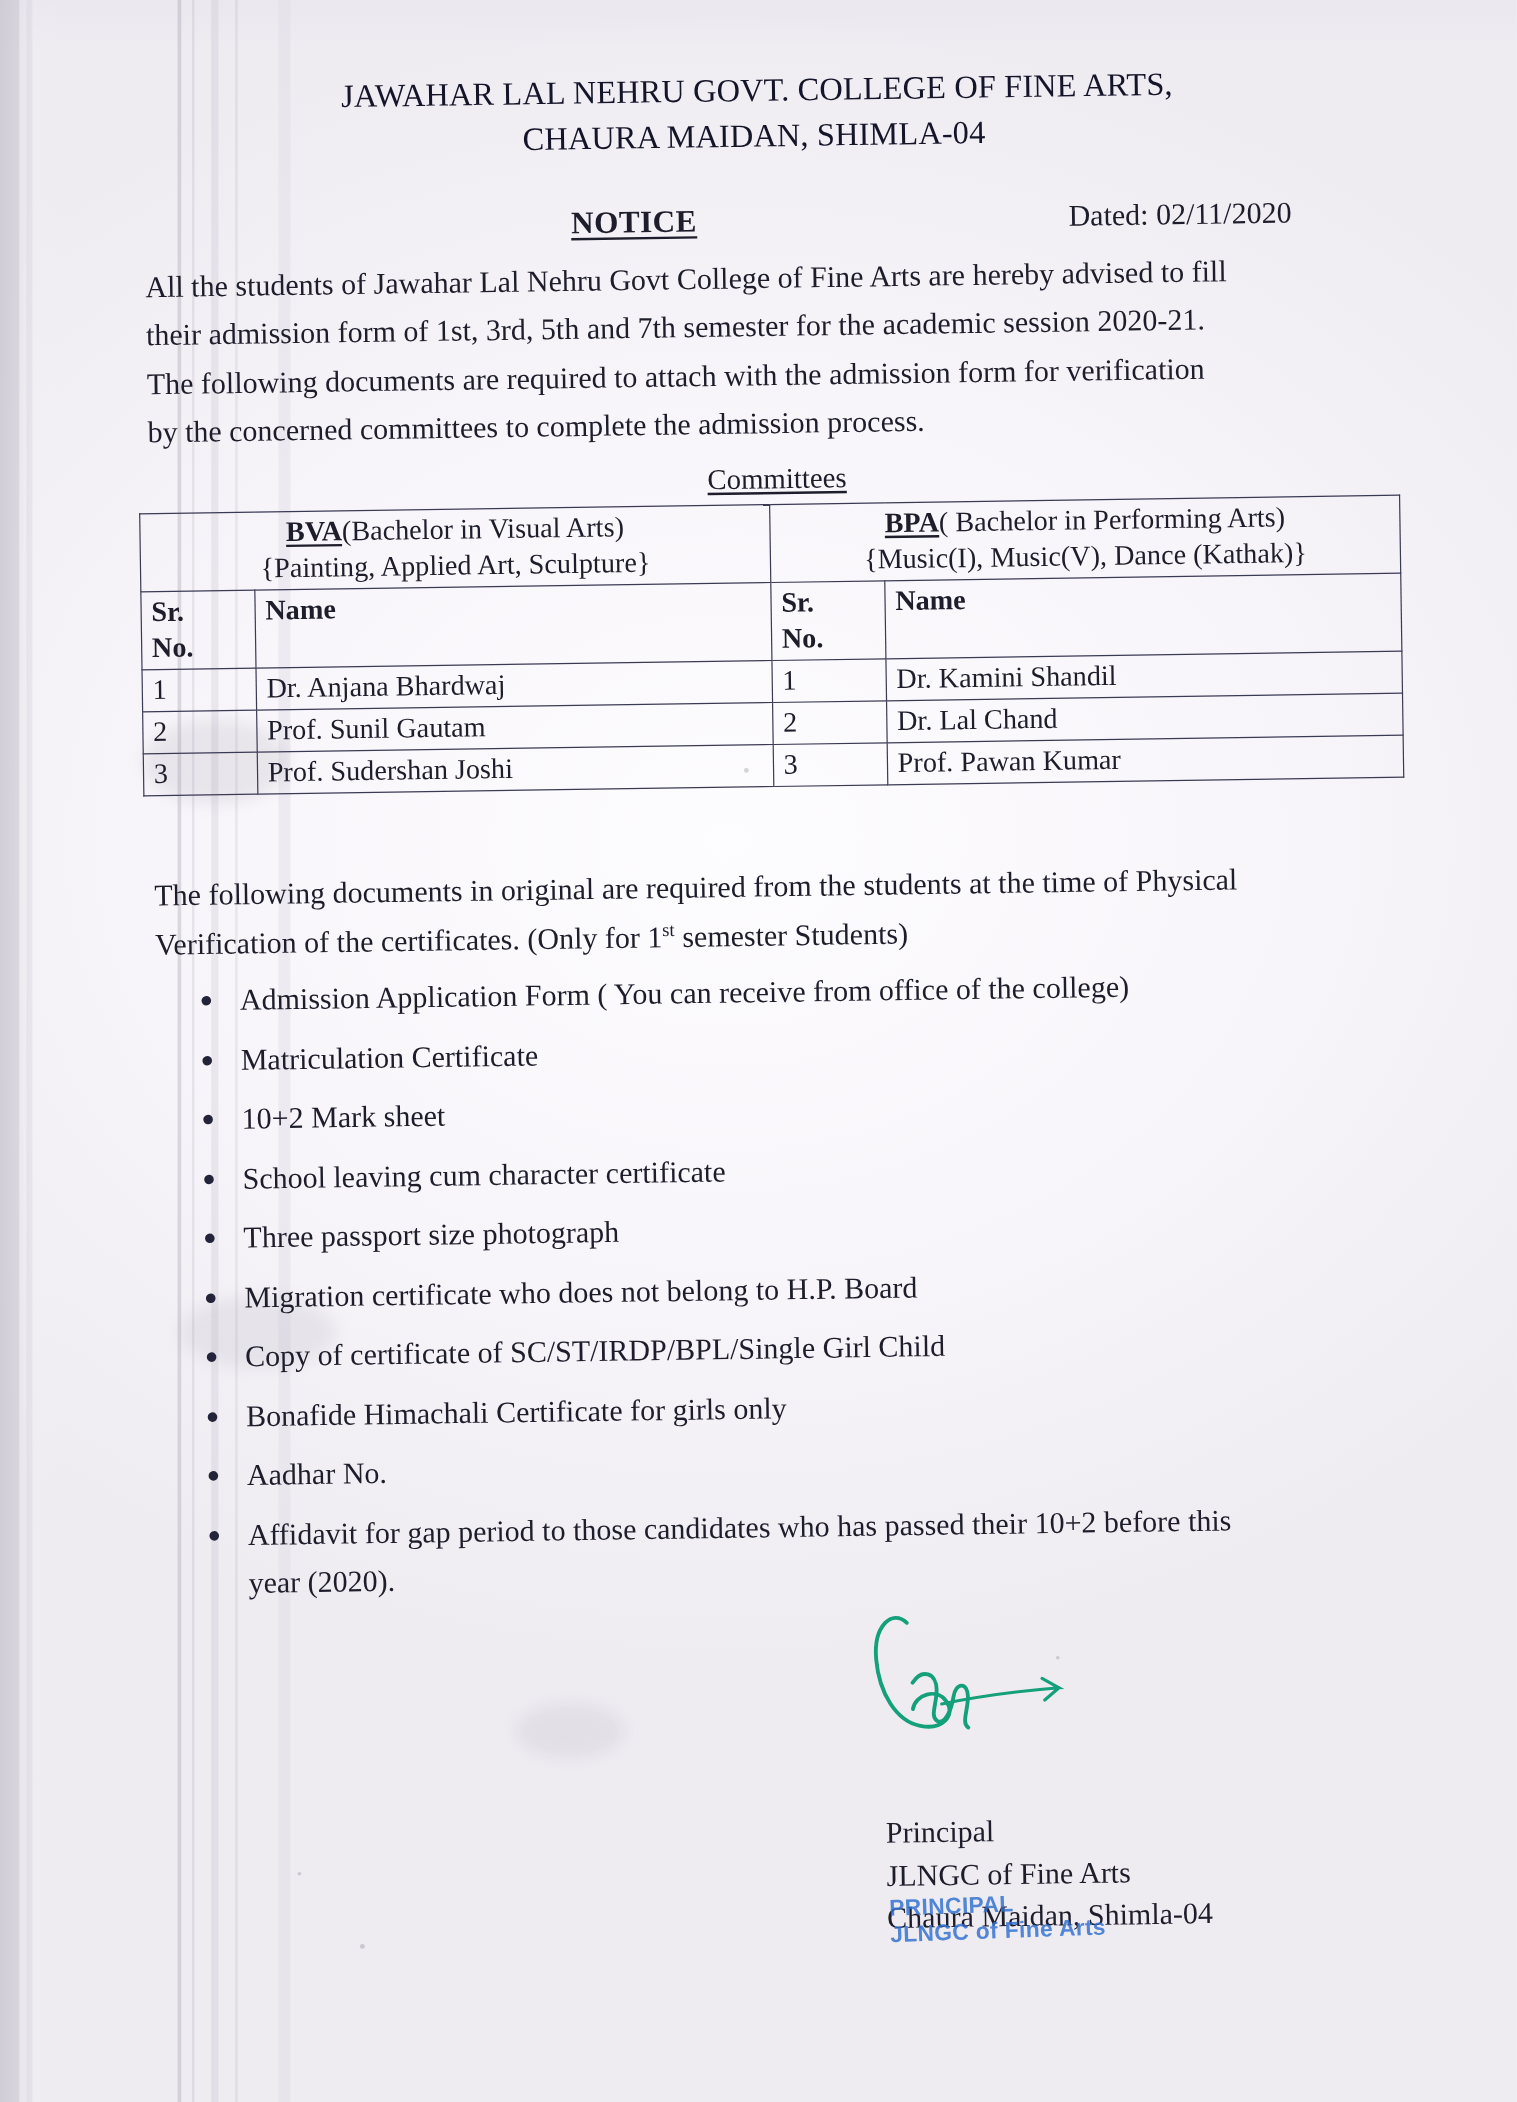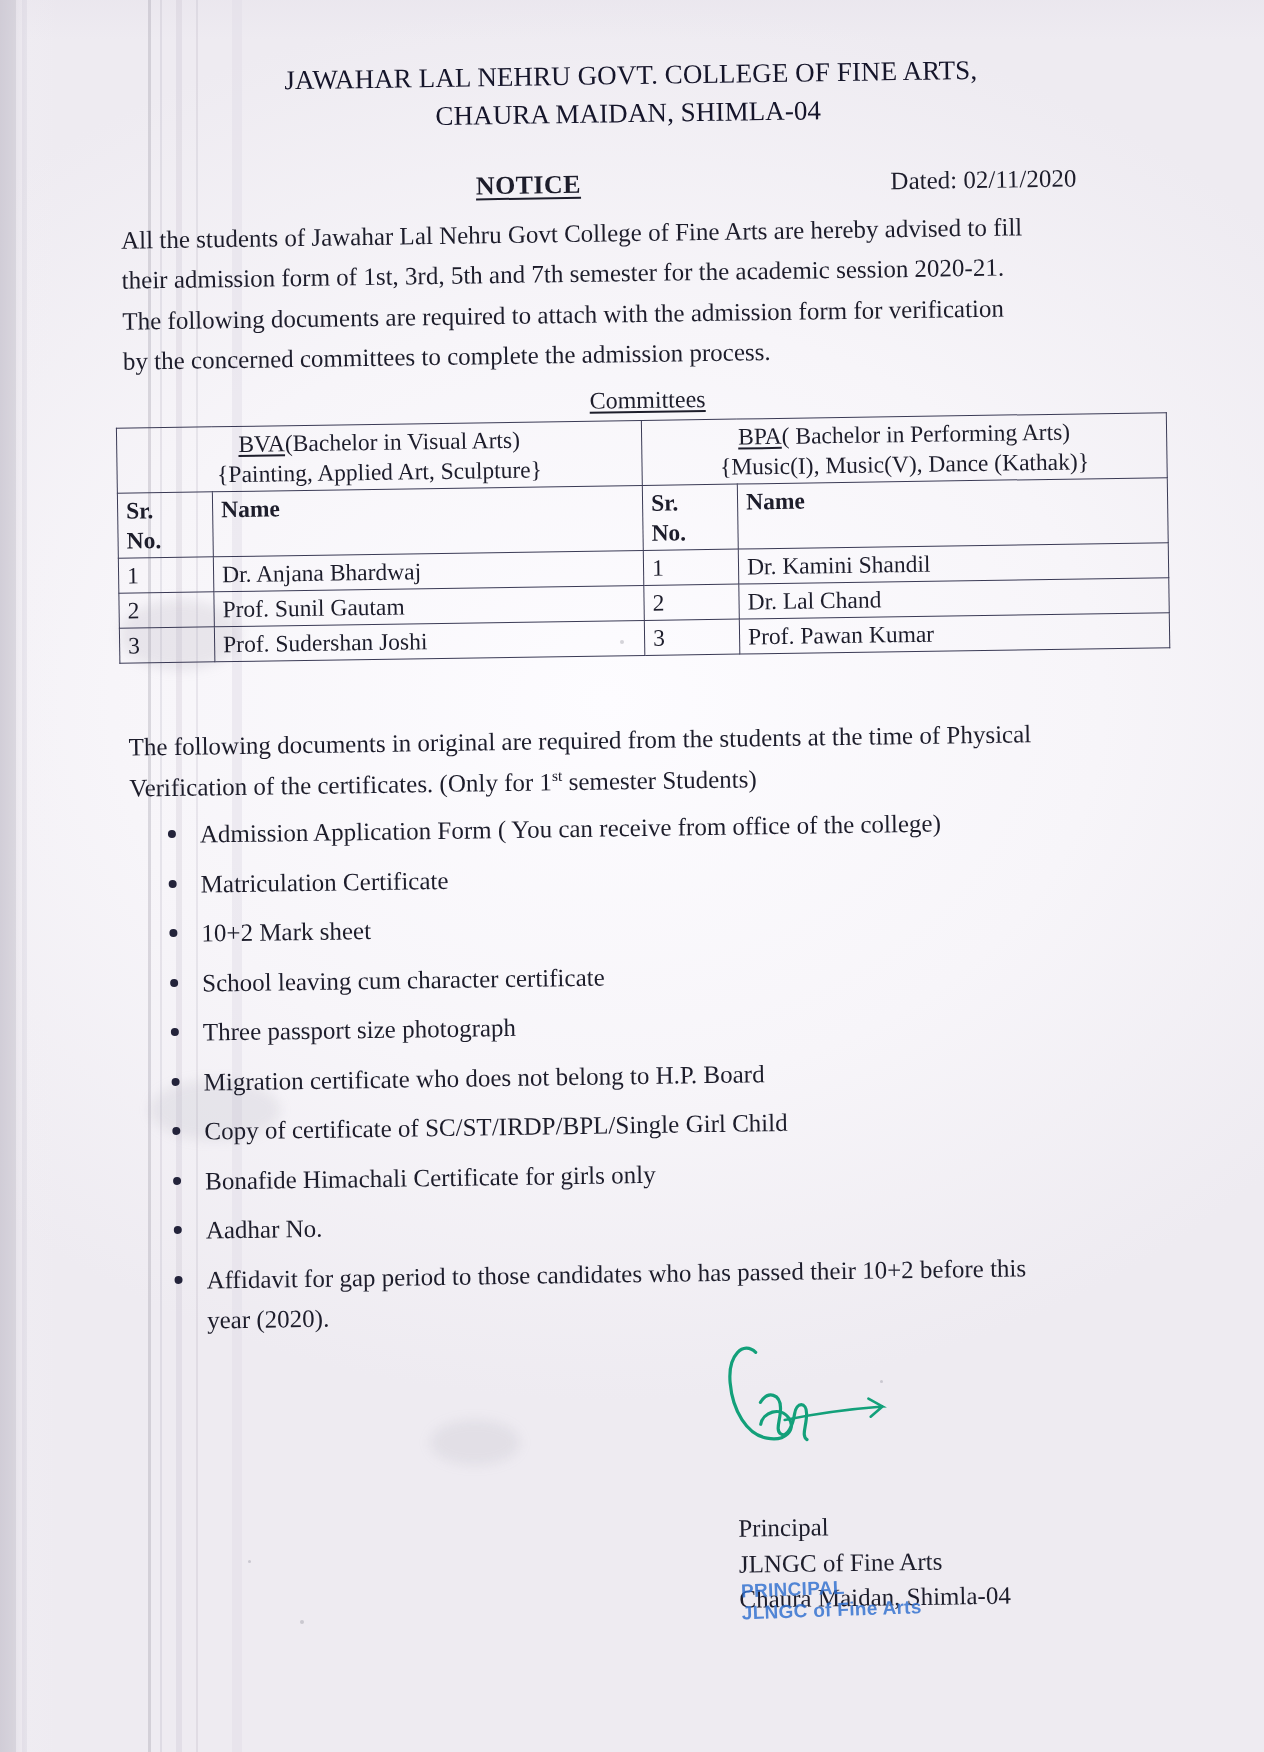--- a/index.html
+++ b/index.html
@@ -92,21 +92,21 @@
     table-layout:fixed;
   }
   table.cm td{
     border:1.6px solid #3a3a55;
     padding:2px 8px;
     font-size:23.5px;
     vertical-align:top;
     line-height:1.28;
   }
   td.grp{text-align:center;padding:6px 4px 7px 4px;}
-  td.grp .code{font-weight:normal;text-decoration:underline;text-underline-offset:3px;}
+  td.grp .code{font-weight:bold;text-decoration:underline;text-underline-offset:3px;}
   td.grp .l2{display:block;}
   td.colhd{font-weight:bold;padding-top:4px;padding-bottom:14px;}
   .srcell{padding-top:6px;padding-bottom:6px;}
   .srhd{line-height:1.2;}
 
   .para2{
     font-size:25px;
     line-height:1.62;
     margin:64px 120px 0 128px;
   }

